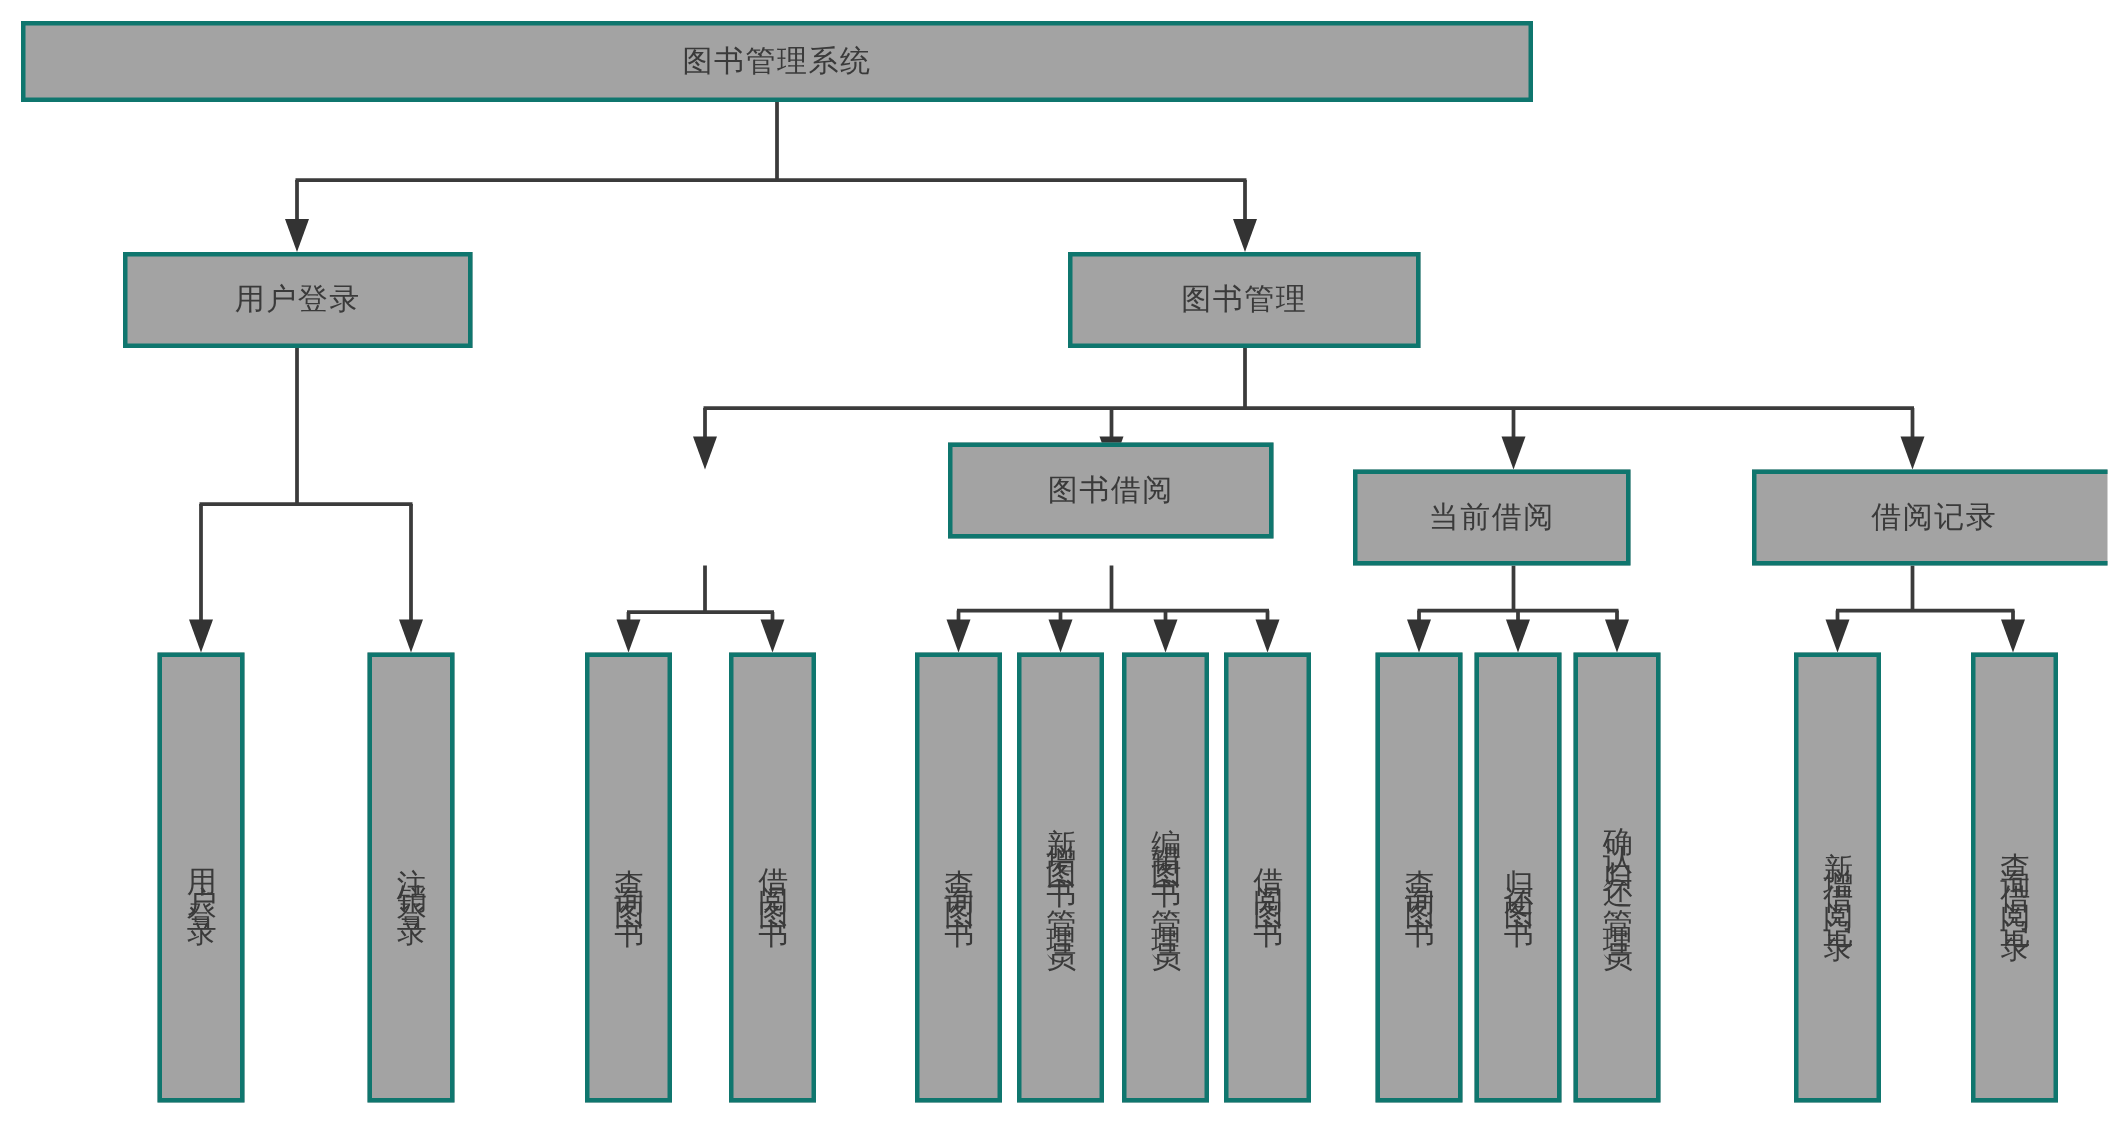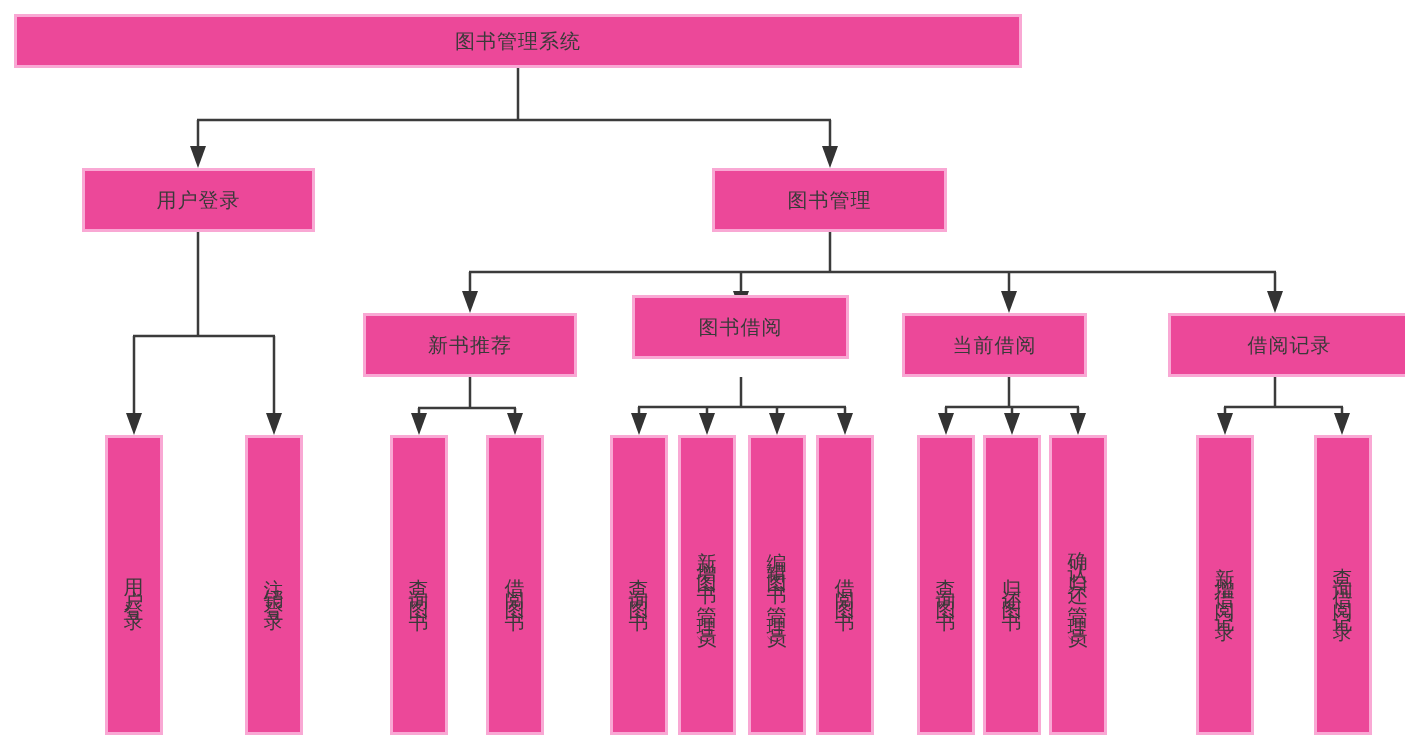--- a/index.html
+++ b/index.html
@@ -16,22 +16,22 @@
   }
   #connectors{
     position:absolute;
     left:0;top:0;
     width:1405px;
     height:747px;
   }
   .node{
     position:absolute;
     box-sizing:border-box;
-    border:3px solid #f9a8d4;
-    background:#ec4899;
+    border:3px solid #0f766e;
+    background:#a3a3a3;
     display:flex;
     align-items:center;
     justify-content:center;
     color:#3a3a3a;
     font-size:20px;
     line-height:1;
     letter-spacing:1px;
   }
   .h-node{
     height:64px;
@@ -136,23 +136,20 @@
     <span>图书管理系统</span>
   </div>
 
   <div class="node h-node" style="left:82px;top:168px;width:233px;">
     <span>用户登录</span>
   </div>
   <div class="node h-node" style="left:712px;top:168px;width:235px;">
     <span>图书管理</span>
   </div>
 
-  <div class="node h-node" style="left:363px;top:313px;width:214px;">
-    <span>新书推荐</span>
-  </div>
   <div class="node h-node" style="left:632px;top:295px;width:217px;">
     <span>图书借阅</span>
   </div>
   <div class="node h-node" style="left:902px;top:313px;width:185px;">
     <span>当前借阅</span>
   </div>
   <div class="node h-node" style="left:1168px;top:313px;width:243px;">
     <span>借阅记录</span>
   </div>
 

